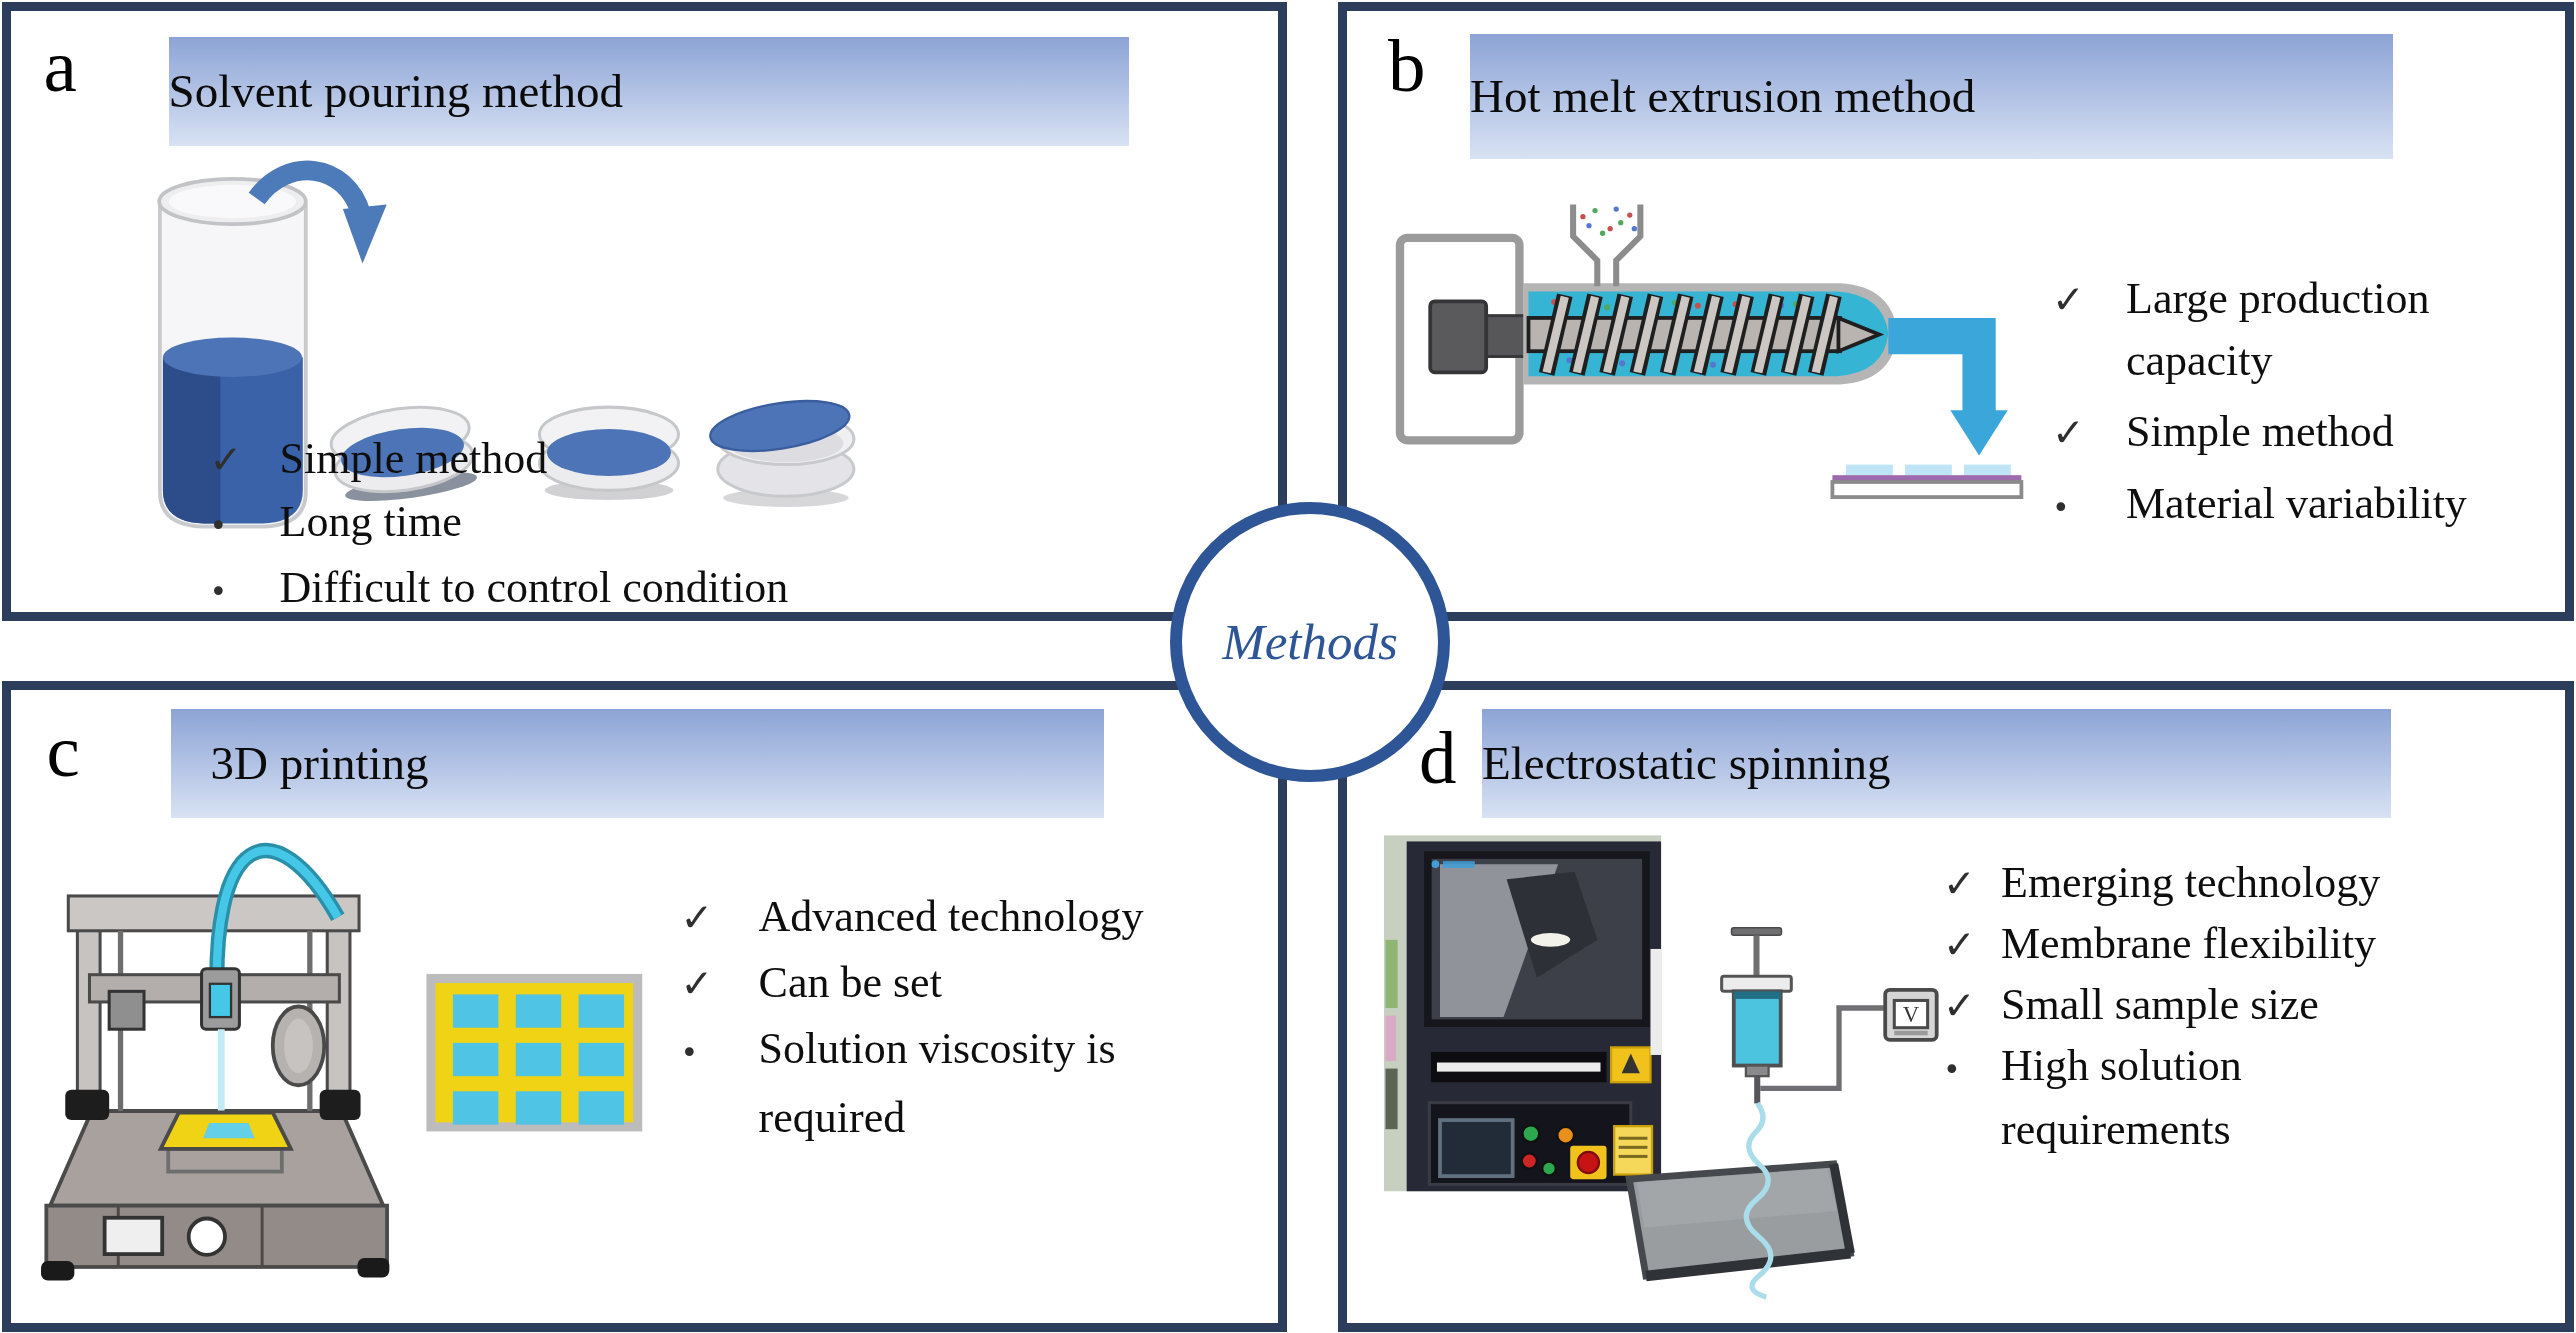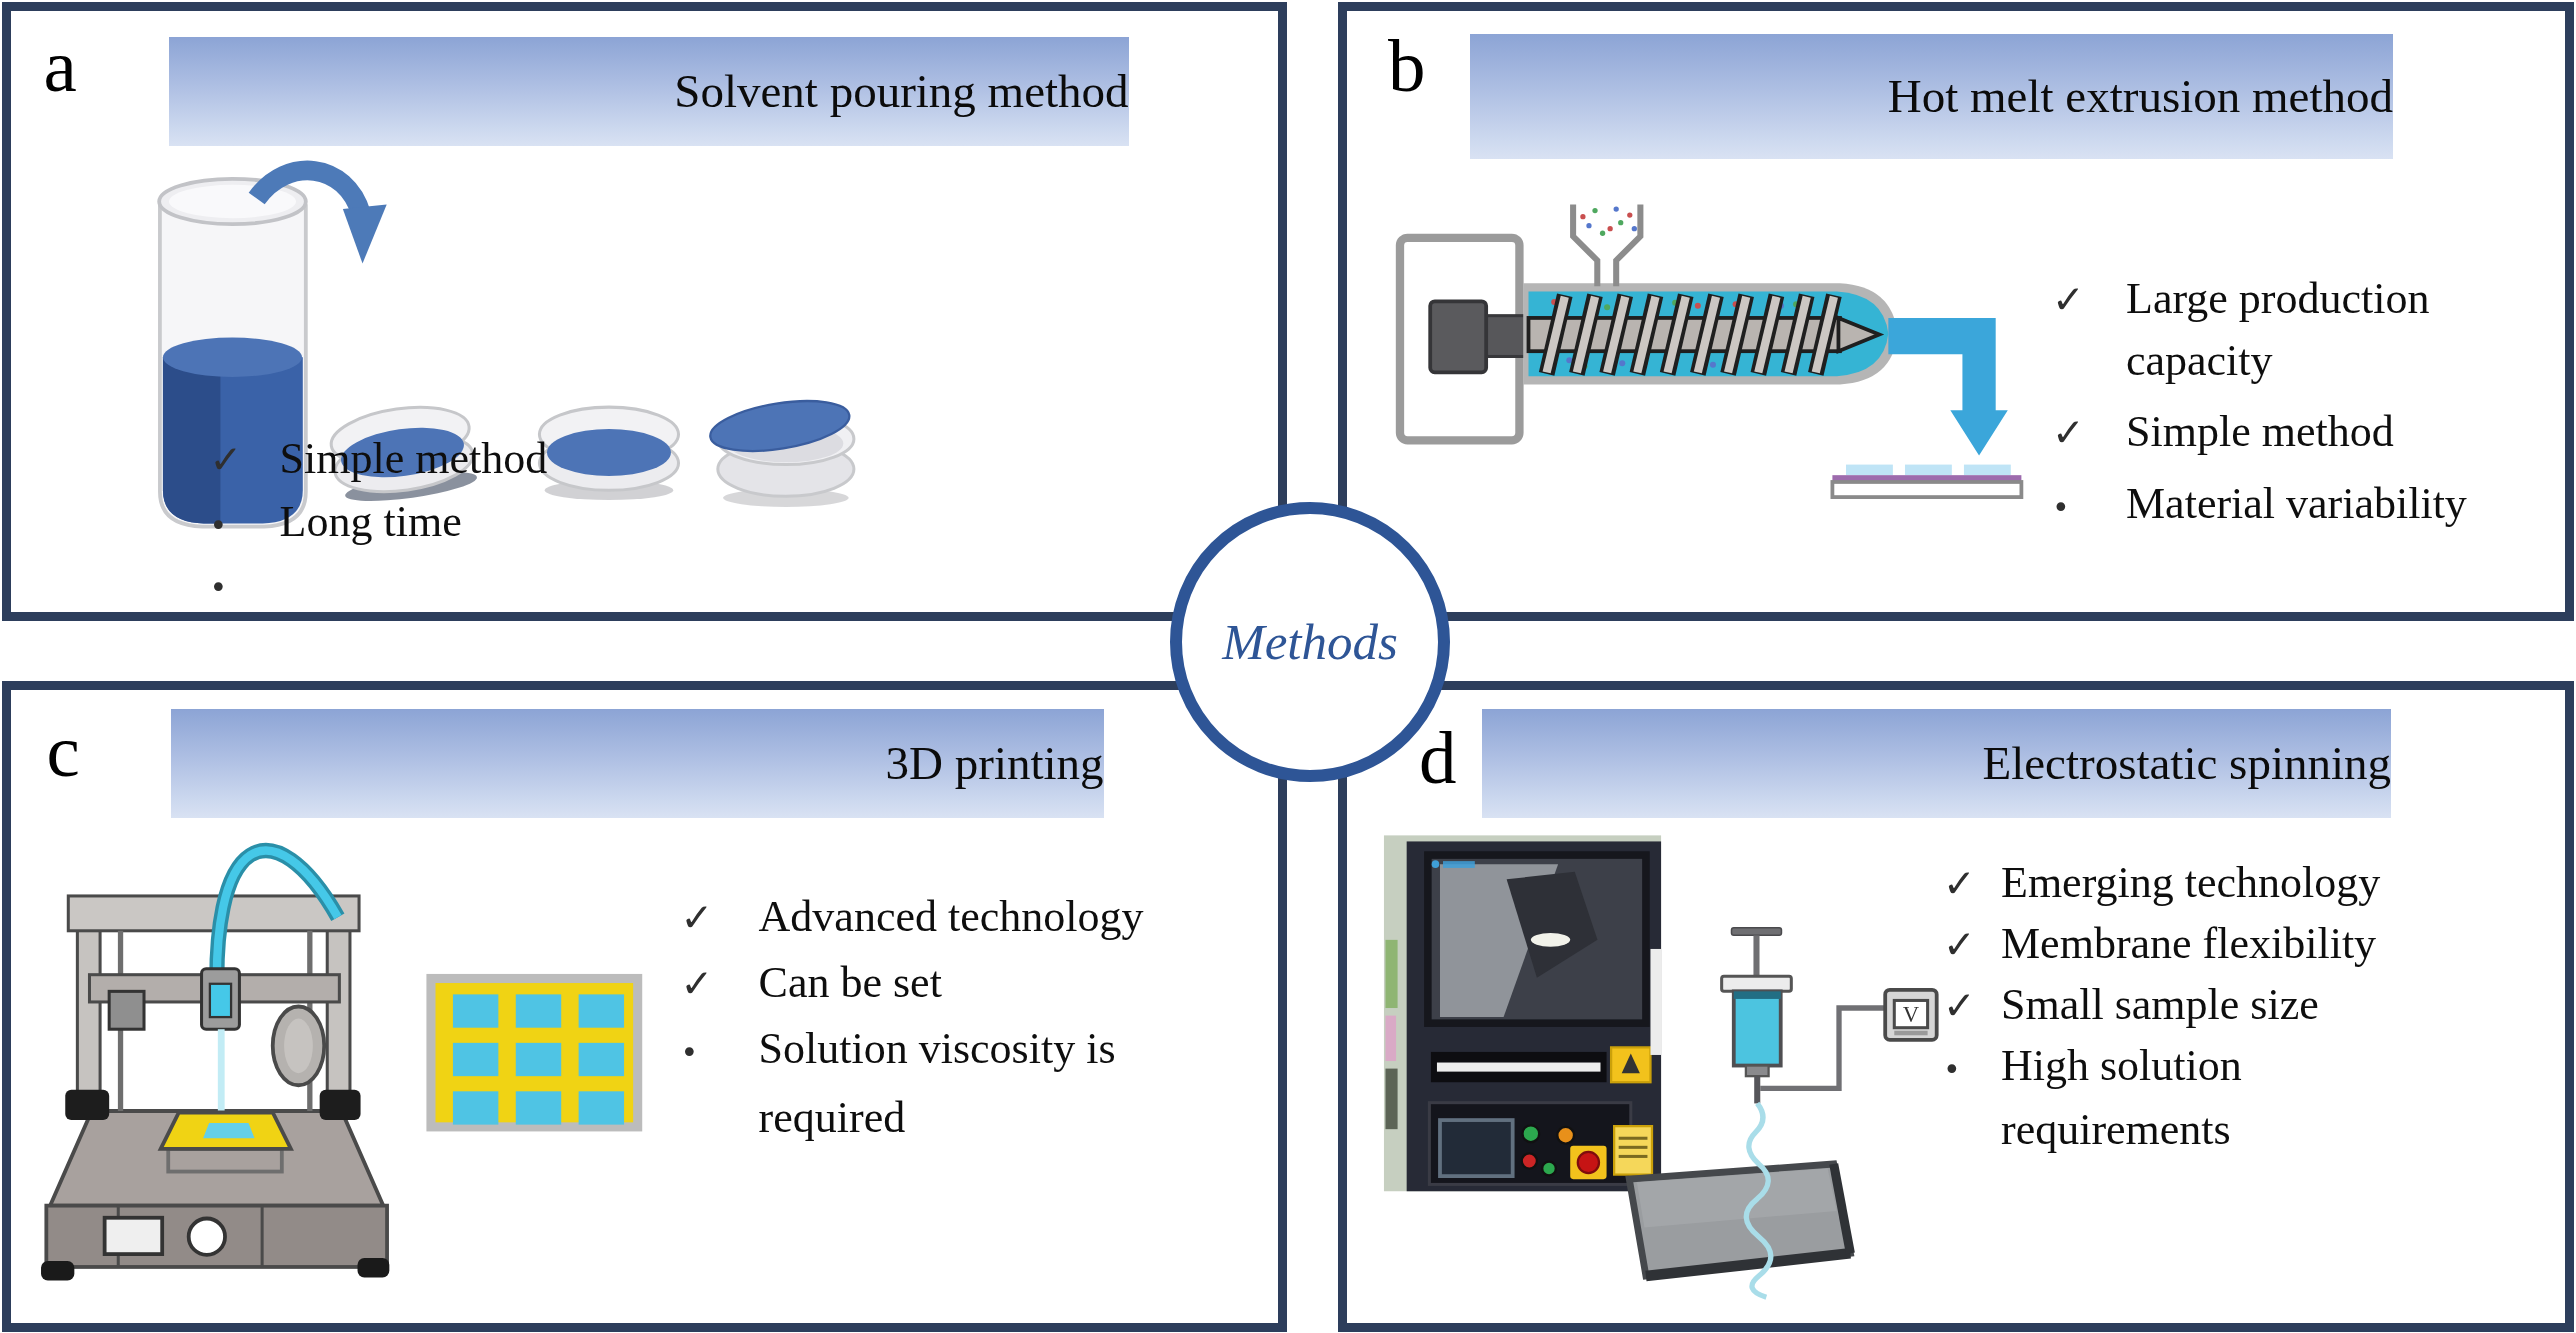--- a/index.html
+++ b/index.html
@@ -9,21 +9,21 @@
   #panel-a{left:1.6px;top:1.6px;width:1285px;height:619px;}
   #panel-b{left:1338px;top:1.6px;width:1236px;height:619px;}
   #panel-c{left:1.6px;top:681px;width:1285px;height:651px;}
   #panel-d{left:1338px;top:681px;width:1236px;height:651px;}
   .illu{position:absolute;left:0;top:0;width:100%;height:100%;}
   .letter{position:absolute;font-size:75px;color:#000;line-height:1;}
   #panel-a .letter{left:33px;top:17px;}
   #panel-b .letter{left:41px;top:17px;}
   #panel-c .letter{left:36px;top:23.4px;}
   #panel-d .letter{left:72px;top:30px;}
-  .banner{position:absolute;display:flex;align-items:center;justify-content:flex-end;
+  .banner{position:absolute;display:flex;align-items:center;justify-content:flex-start;
     background:linear-gradient(180deg,var(--banner-top,#8ca4d5) 0%,#aebfe3 45%,#cdd9ef 85%,var(--banner-bottom,#d9e2f3) 100%);}
   #panel-a .banner{left:158px;top:26px;width:960px;height:109px;}
   #panel-b .banner{left:123px;top:23.4px;width:923px;height:125px;}
   #panel-c .banner{left:160px;top:18.7px;width:893px;height:109px;padding-left:40px;}
   #panel-d .banner{left:135px;top:18.7px;width:909px;height:109px;}
   .banner-title{font-size:47px;color:#0b0b0b;white-space:nowrap;}
   .bullets{position:absolute;list-style:none;margin:0;padding:0;font-size:44px;color:#0e0e0e;}
   .bullets li{display:flex;align-items:baseline;white-space:nowrap;}
   .marker{display:inline-block;font-family:"DejaVu Sans",sans-serif;color:var(--check-color,#2f2f2f);}
   .m-check{font-size:39px;}
@@ -88,20 +88,21 @@
         <li>
           <span class="marker m-check">✓</span>
           <span>Simple method</span>
         </li>
         <li>
           <span class="marker m-dot">•</span>
           <span>Long time</span>
         </li>
         <li>
           <span class="marker m-dot">•</span>
+          <span>Difficult to control condition</span>
         </li>
       </ul>
   </section>
 
   <section class="panel" id="panel-b">
     <svg class="illu" viewBox="0 0 1587 795">
       <rect x="58" y="300" width="158" height="268" rx="10" fill="none" stroke="#9b9b9b" stroke-width="11"></rect>
       <g>
         <rect x="165" y="403" width="62" height="54" fill="#57575a" stroke="#38383b" stroke-width="4"></rect>
         <rect x="98" y="384" width="74" height="94" rx="6" fill="#5a5a5d" stroke="#353538" stroke-width="5"></rect>

